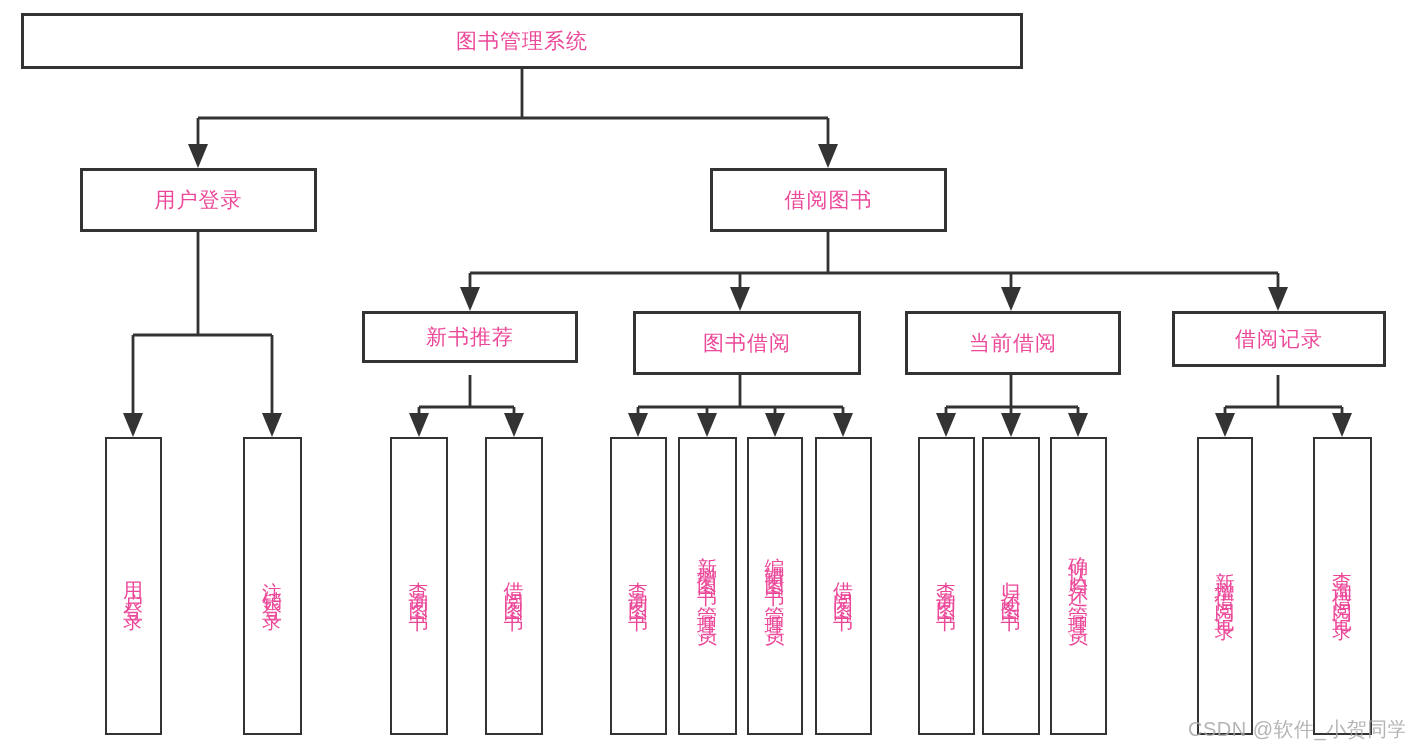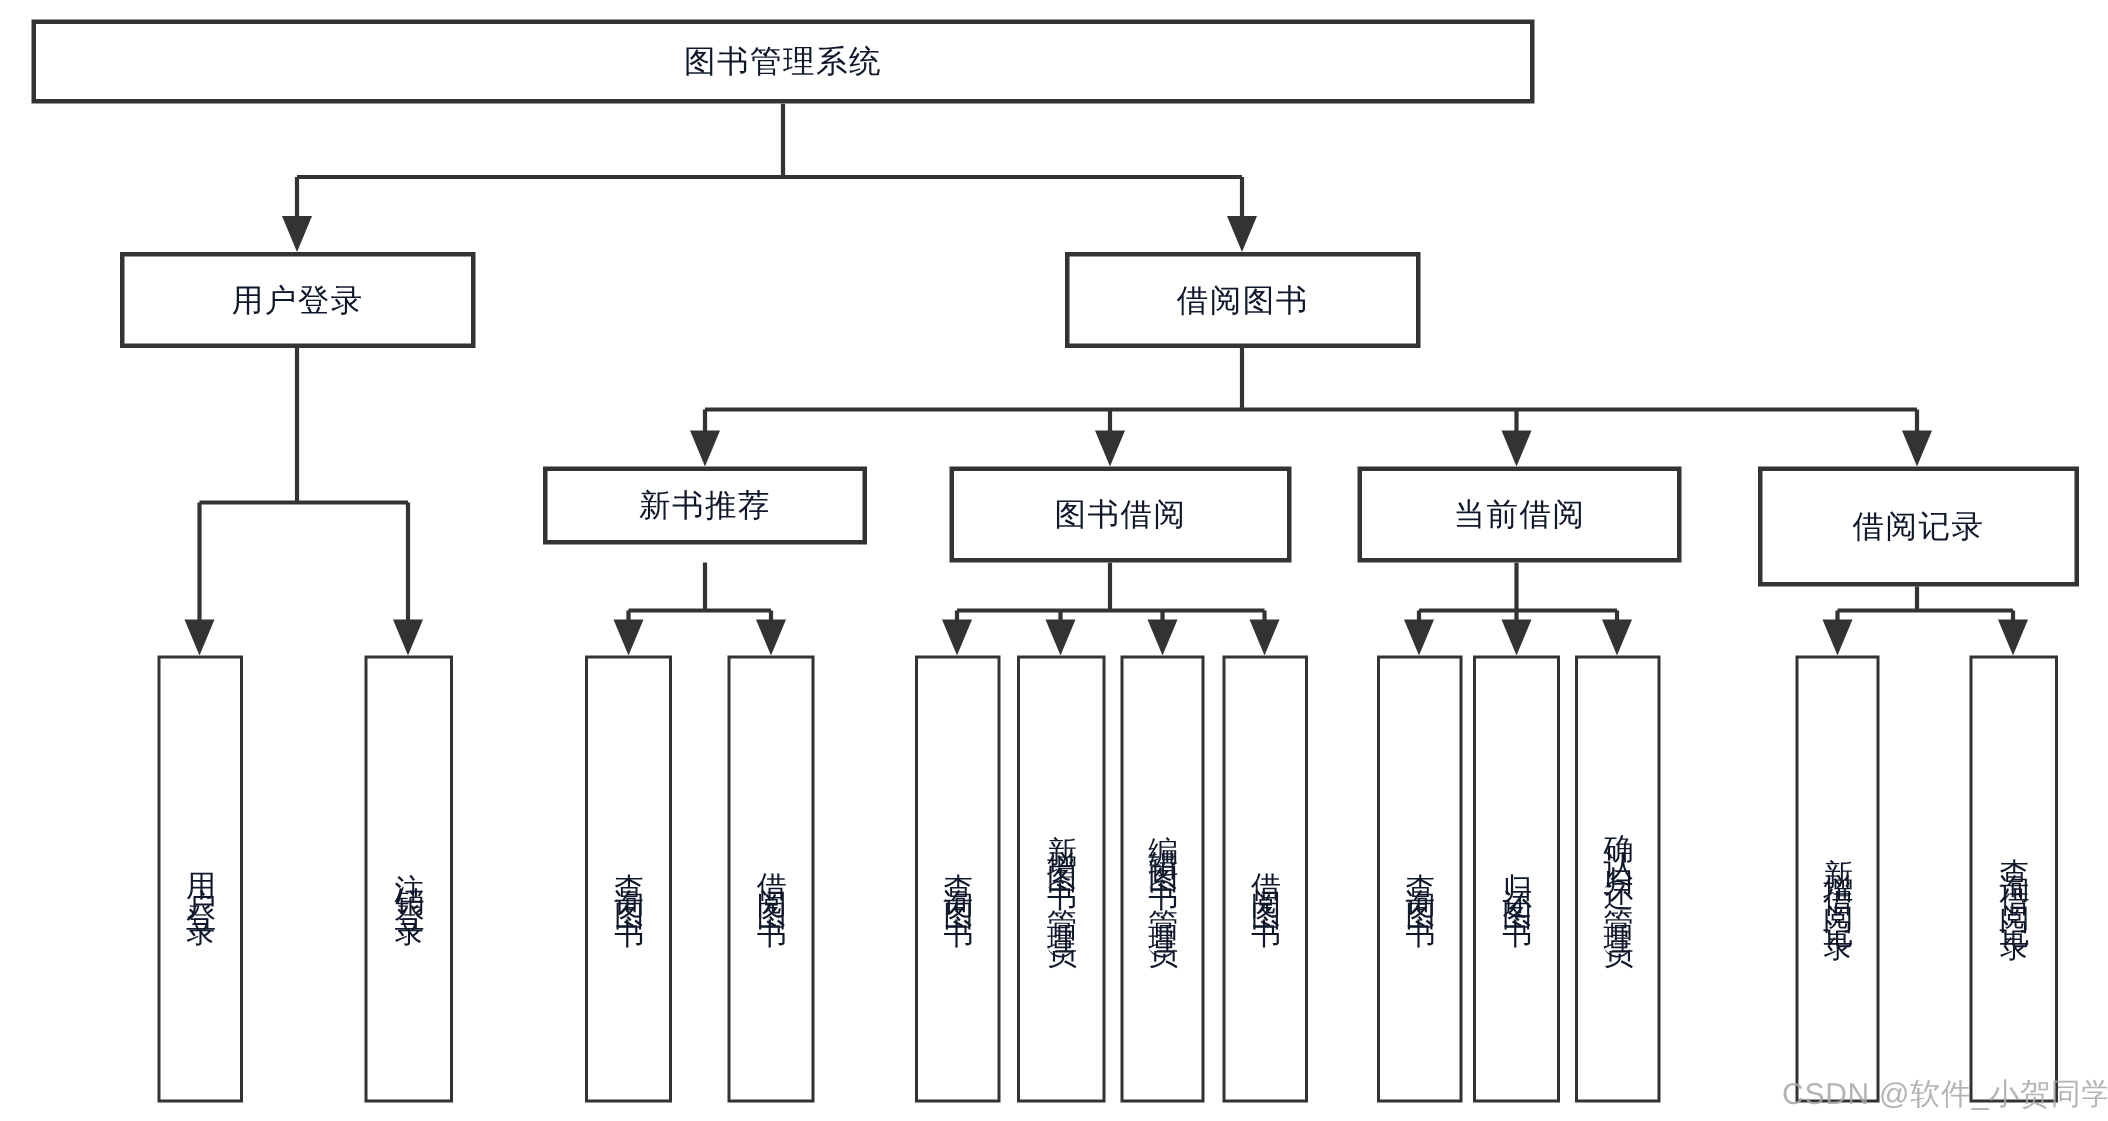--- a/index.html
+++ b/index.html
@@ -4,21 +4,21 @@
 <style>
   html,body{margin:0;padding:0;background:#ffffff;}
   #canvas{
     position:relative;width:1405px;height:747px;background:#ffffff;overflow:hidden;
     font-family:"Liberation Sans","DejaVu Sans",sans-serif;color:#333333;
   }
   svg.connectors{position:absolute;left:0;top:0;pointer-events:none;}
   .node{
     position:absolute;box-sizing:border-box;background:#ffffff;
     border:3px solid #333333;display:flex;align-items:center;justify-content:center;
-    font-size:21px;letter-spacing:1px;color:#0f172a;z-index:2;
+    font-size:21px;letter-spacing:1px;color:#ec4899;z-index:2;
   }
   .leaf{
     border-width:2.5px;z-index:2;
   }
   .vtext{
     writing-mode:vertical-rl;text-orientation:mixed;
     font-size:20px;letter-spacing:10px;line-height:1;white-space:nowrap;
   }
   .watermark{
     position:absolute;left:1188px;top:716px;z-index:3;
@@ -77,21 +77,21 @@
 
   <div class="node" style="left:362px;top:311px;width:216px;height:52px;">
     <span>新书推荐</span>
   </div>
   <div class="node" style="left:633px;top:311px;width:228px;height:64px;">
     <span>图书借阅</span>
   </div>
   <div class="node" style="left:905px;top:311px;width:216px;height:64px;align-items:center;">
     <span>当前借阅</span>
   </div>
-  <div class="node" style="left:1172px;top:311px;width:214px;height:80px;">
+  <div class="node" style="left:1172px;top:311px;width:214px;height:56px;">
     <span>借阅记录</span>
   </div>
 
   <div class="node leaf" style="left:105px;top:437px;width:57px;height:298px;">
     <span class="vtext">用户登录</span>
   </div>
   <div class="node leaf" style="left:243px;top:437px;width:59px;height:298px;">
     <span class="vtext">注销登录</span>
   </div>
 

